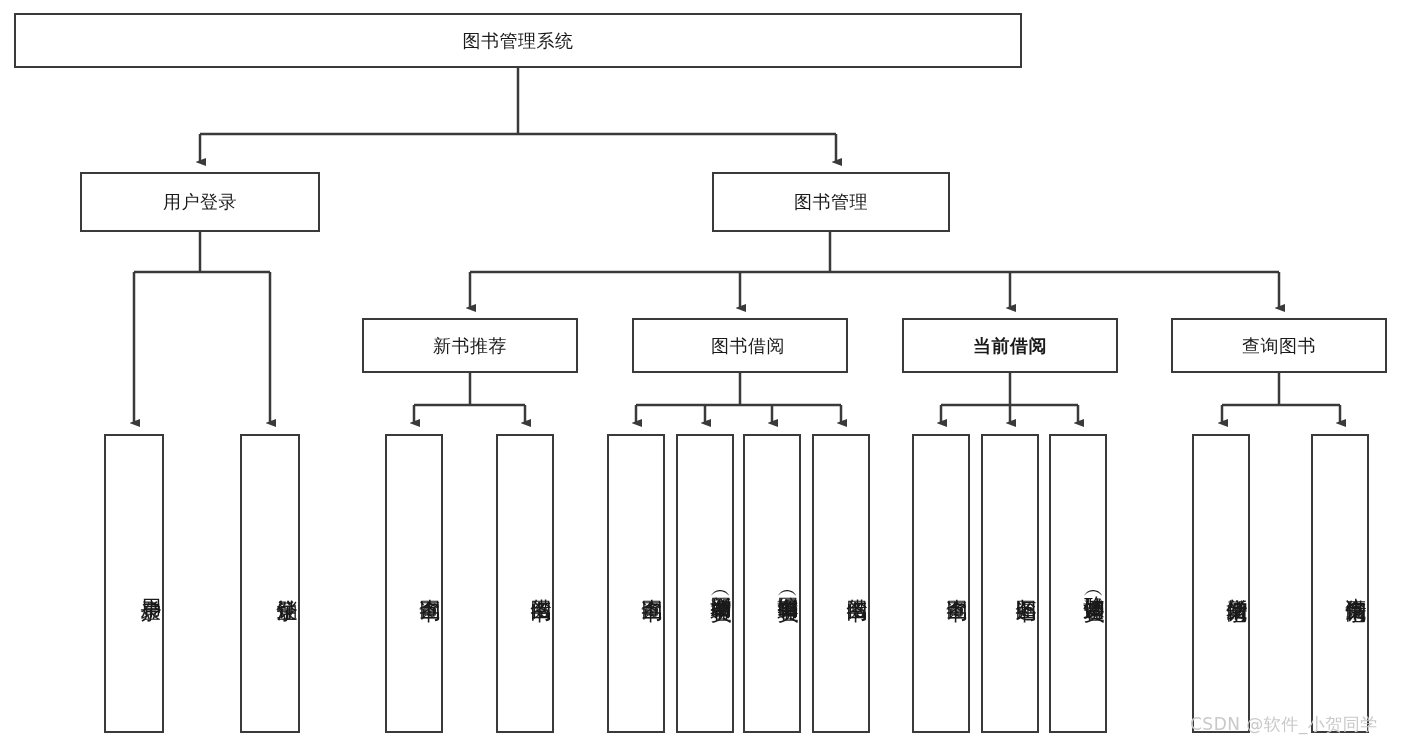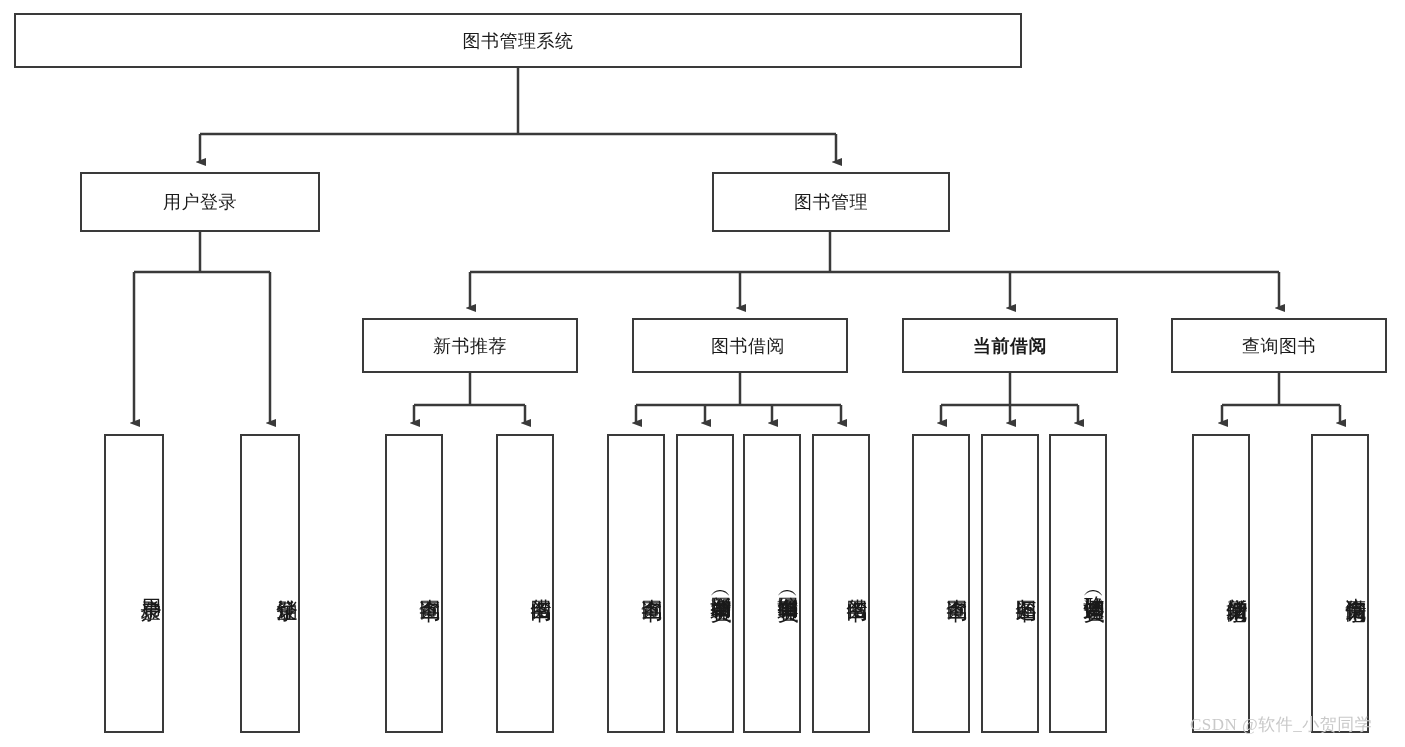--- a/index.html
+++ b/index.html
@@ -180,15 +180,15 @@
     <span class="vtext">确认归还（管理员）</span>
   </div>
 
   <div class="node vert" style="left:1192px; top:434px; width:58px; height:299px;">
     <span class="vtext">新增借阅记录</span>
   </div>
   <div class="node vert" style="left:1311px; top:434px; width:58px; height:299px;">
     <span class="vtext">查询借阅记录</span>
   </div>
 
-  <div class="watermark" style="left:1190px; top:713px;font-family:Liberation Serif, serif;">CSDN @软件_小贺同学</div>
+  <div class="watermark" style="left:1190px; top:713px;">CSDN @软件_小贺同学</div>
 
 </div>
 
 </body></html>

